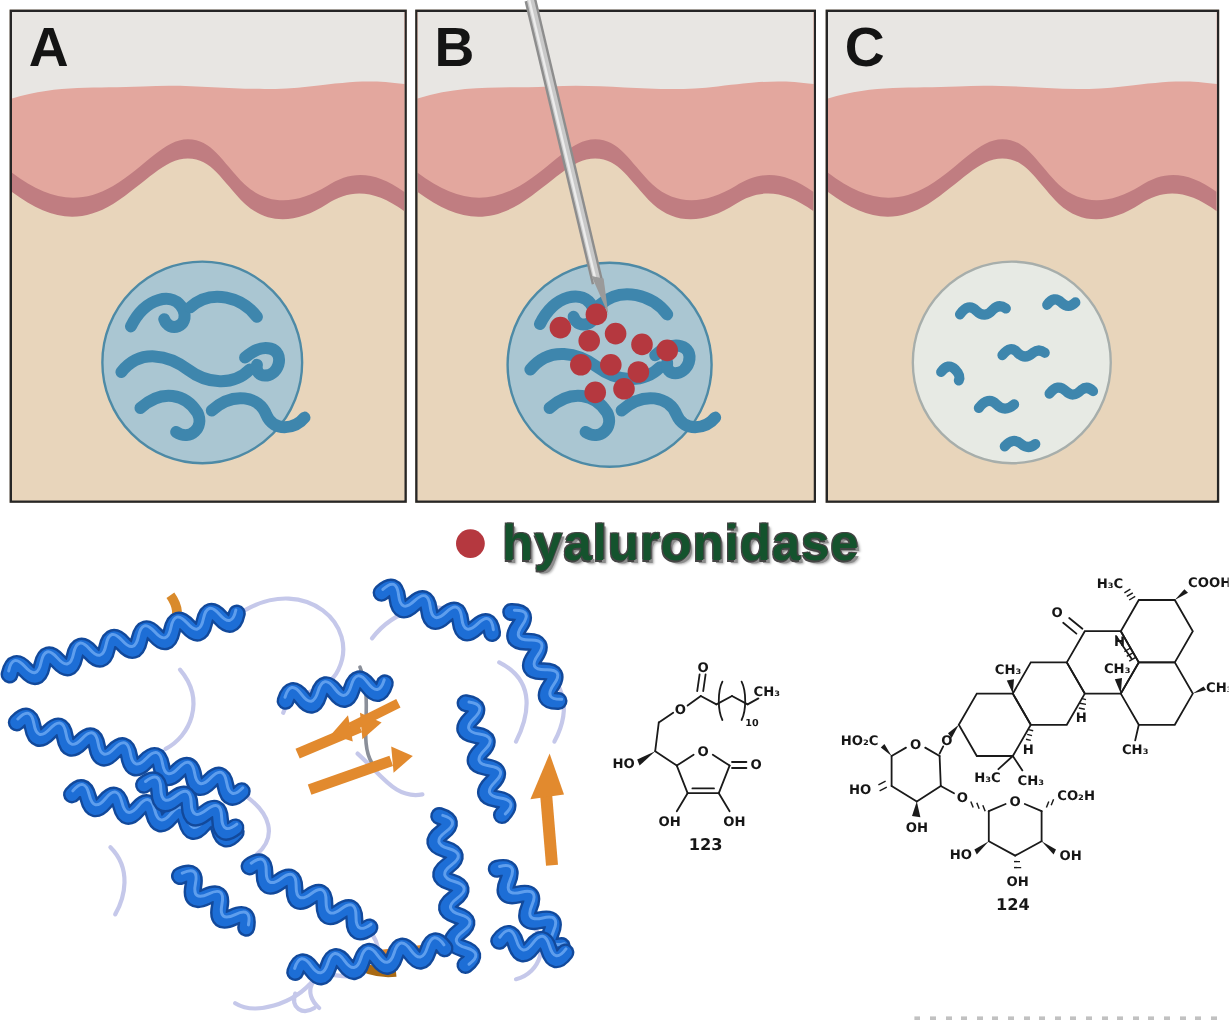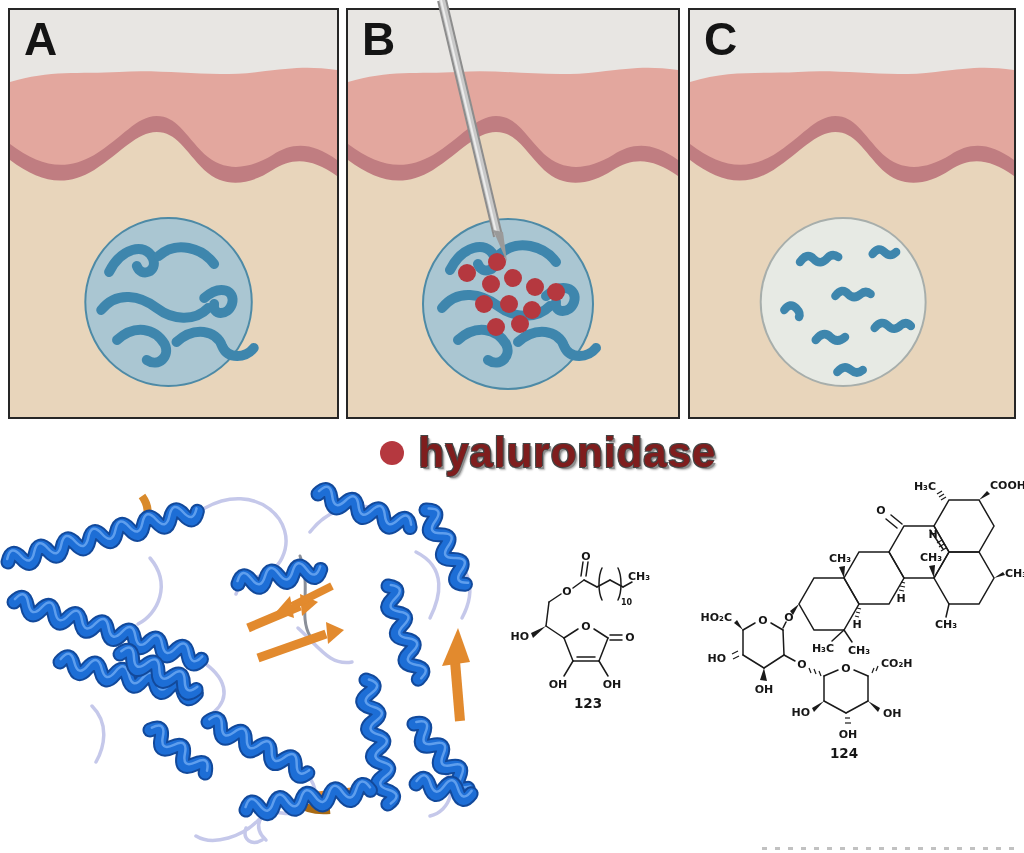--- a/index.html
+++ b/index.html
@@ -7,21 +7,21 @@
         font-family:"Liberation Sans",sans-serif;}
   .panel{position:absolute;top:8px;height:411px;border:2px solid #262626;box-sizing:border-box;background:#e8d5bb;}
   .panel svg{display:block;width:100%;height:100%;}
   #panelA{left:8px;width:331px;}
   #panelB{left:346px;width:334px;}
   #panelC{left:688px;width:328px;}
   .panel-label{position:absolute;top:2px;left:14px;font-size:46px;font-weight:bold;color:#141414;z-index:5;}
   .legend{position:absolute;top:429px;left:0;width:1024px;display:flex;align-items:center;
           justify-content:center;gap:15px;transform:translateX(36px);}
   .legend-dot{width:24px;height:24px;border-radius:50%;background:#b5383f;}
-  .legend-text{font-size:42px;font-weight:bold;color:#7f1d1d;letter-spacing:1px;
+  .legend-text{font-size:42px;font-weight:bold;color:#14532d;letter-spacing:1px;
     text-shadow:-1px -1px 0 #454545,1px -1px 0 #454545,-1px 1px 0 #454545,
                  2px 2px 0 #8d8d8d,3px 3px 2px #b5b5b5;}
   .protein{position:absolute;left:0;top:466px;width:512px;height:387px;}
   .chem{position:absolute;}
   #chem123{left:500px;top:540px;width:180px;height:178px;}
   #chem124{left:684px;top:460px;width:340px;height:332px;text-align:right;}
   .chem svg,.protein svg{overflow:visible;display:block;width:100%;height:100%;}
   .chem text{font:bold 11px "DejaVu Sans",sans-serif;fill:#161616;}
   .chem .num{font-size:13.5px;}
   .chem .sub{font-size:8px;}

